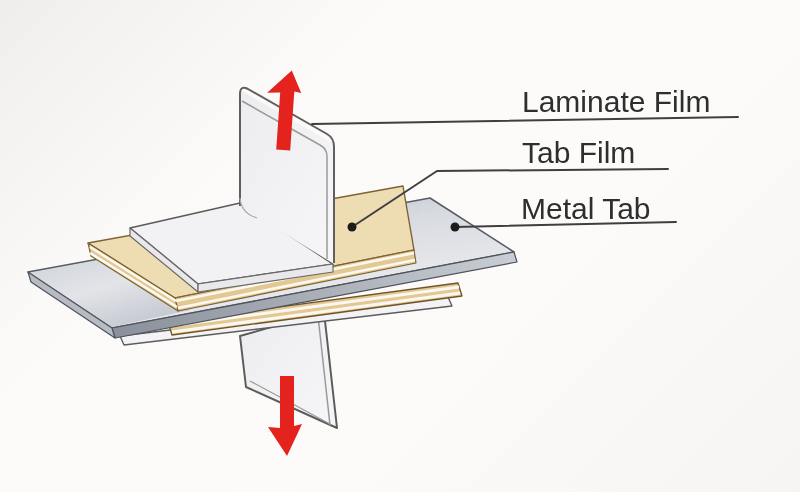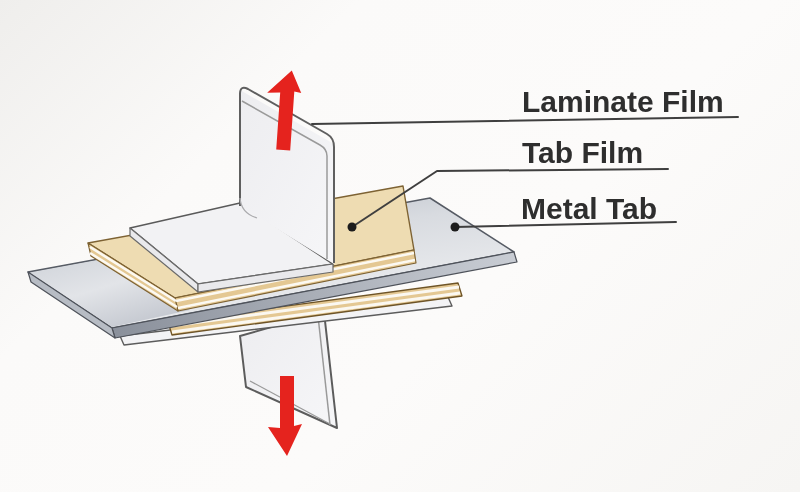--- a/index.html
+++ b/index.html
@@ -1,17 +1,17 @@
 <!DOCTYPE html>
 <html><head>
 <meta charset="utf-8">
 <style>
   html,body{margin:0;padding:0;}
   body{width:800px;height:492px;overflow:hidden;font-family:"Liberation Sans",sans-serif;}
-  .stage{position:relative;width:800px;height:492px;background:linear-gradient(135deg,#efeeec 0%,#fbfaf9 28%,#fcfbfa 60%,#f6f5f3 100%);font-weight:bold;}
+  .stage{position:relative;width:800px;height:492px;background:linear-gradient(135deg,#efeeec 0%,#fbfaf9 28%,#fcfbfa 60%,#f6f5f3 100%);}
   svg{display:block;}
   text{font-family:"Liberation Sans",sans-serif;}
 </style>
 </head>
 <body>
 
 <div class="stage">
 <svg width="800" height="492" viewBox="0 0 800 492">
   <defs>
     <linearGradient id="metalGrad" x1="0" y1="0" x2="0.55" y2="1">

